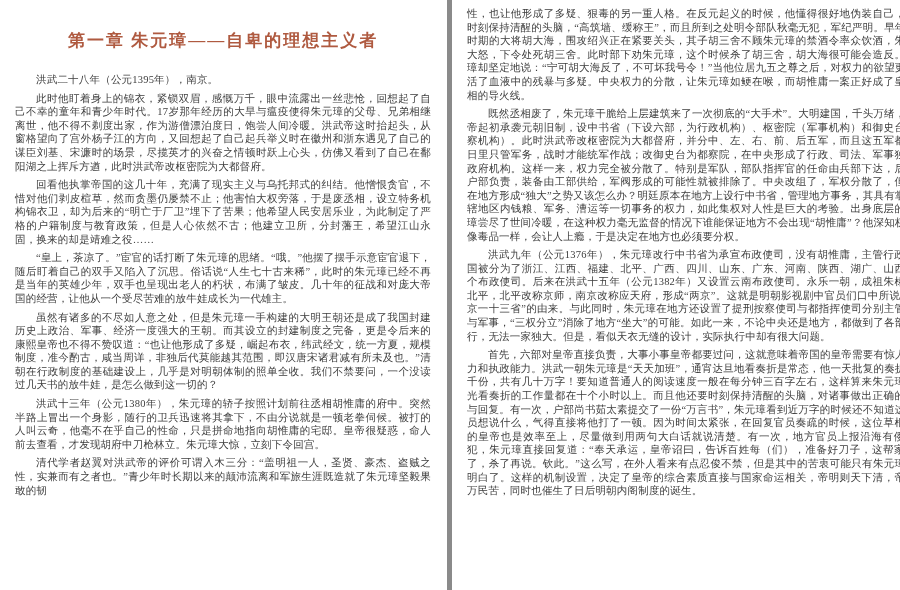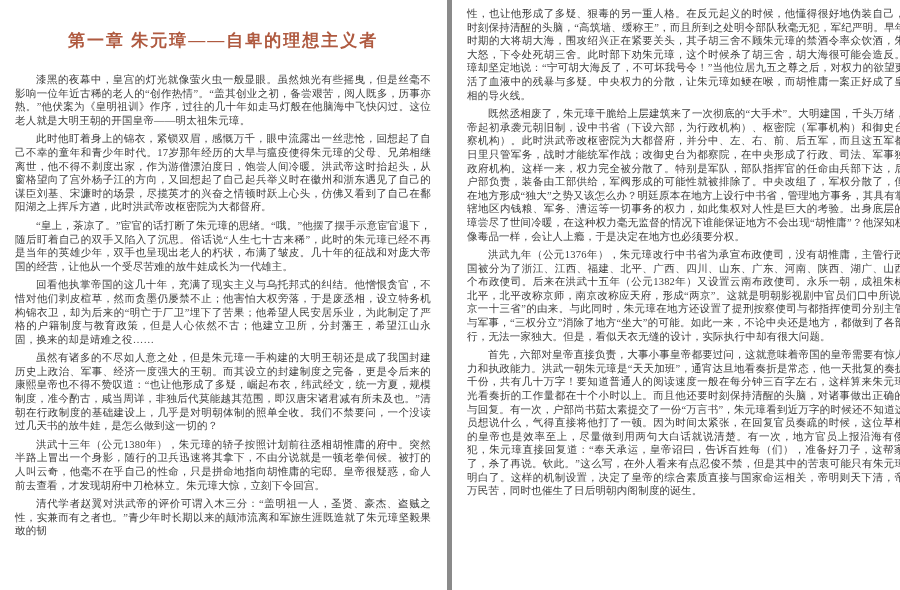--- a/index.html
+++ b/index.html
@@ -45,24 +45,24 @@
   }
   .para.continuation { text-indent: 0; }
 </style>
 </head>
 <body>
 
 <div class="spread">
 
   <div class="page page-left">
     <h1 class="chapter-title">第一章 朱元璋——自卑的理想主义者</h1>
-    <p class="para">漆黑的夜幕中，皇宫的灯光就像萤火虫一般显眼。虽然烛光有些摇曳，但是丝毫不影响一位年近古稀的老人的“创作热情”。“盖其创业之初，备尝艰苦，阅人既多，历事亦熟。”他伏案为《皇明祖训》作序，过往的几十年如走马灯般在他脑海中飞快闪过。这位老人就是大明王朝的开国皇帝——明太祖朱元璋。</p>
+    <p class="para">洪武二十八年（公元1395年），南京。</p>
     <p class="para">此时他盯着身上的锦衣，紧锁双眉，感慨万千，眼中流露出一丝悲怆，回想起了自己不幸的童年和青少年时代。17岁那年经历的大旱与瘟疫使得朱元璋的父母、兄弟相继离世，他不得不剃度出家，作为游僧漂泊度日，饱尝人间冷暖。洪武帝这时抬起头，从窗格望向了宫外杨子江的方向，又回想起了自己起兵举义时在徽州和浙东遇见了自己的谋臣刘基、宋濂时的场景，尽揽英才的兴奋之情顿时跃上心头，仿佛又看到了自己在鄱阳湖之上挥斥方遒，此时洪武帝改枢密院为大都督府。</p>
+    <p class="para">回看他执掌帝国的这几十年，充满了现实主义与乌托邦式的纠结。他憎恨贪官，不惜对他们剥皮楦草，然而贪墨仍屡禁不止；他害怕大权旁落，于是废丞相，设立特务机构锦衣卫，却为后来的“明亡于厂卫”埋下了苦果；他希望人民安居乐业，为此制定了严格的户籍制度与教育政策，但是人心依然不古；他建立卫所，分封藩王，希望江山永固，换来的却是靖难之役……</p>
     <p class="para">“皇上，茶凉了。”宦官的话打断了朱元璋的思绪。“哦。”他摆了摆手示意宦官退下，随后盯着自己的双手又陷入了沉思。俗话说“人生七十古来稀”，此时的朱元璋已经不再是当年的英雄少年，双手也呈现出老人的朽状，布满了皱皮。几十年的征战和对庞大帝国的经营，让他从一个受尽苦难的放牛娃成长为一代雄主。</p>
-    <p class="para">回看他执掌帝国的这几十年，充满了现实主义与乌托邦式的纠结。他憎恨贪官，不惜对他们剥皮楦草，然而贪墨仍屡禁不止；他害怕大权旁落，于是废丞相，设立特务机构锦衣卫，却为后来的“明亡于厂卫”埋下了苦果；他希望人民安居乐业，为此制定了严格的户籍制度与教育政策，但是人心依然不古；他建立卫所，分封藩王，希望江山永固，换来的却是靖难之役……</p>
     <p class="para">虽然有诸多的不尽如人意之处，但是朱元璋一手构建的大明王朝还是成了我国封建历史上政治、军事、经济一度强大的王朝。而其设立的封建制度之完备，更是令后来的康熙皇帝也不得不赞叹道：“也让他形成了多疑，崛起布衣，纬武经文，统一方夏，规模制度，准今酌古，咸当周详，非独后代莫能越其范围，即汉唐宋诸君减有所未及也。”清朝在行政制度的基础建设上，几乎是对明朝体制的照单全收。我们不禁要问，一个没读过几天书的放牛娃，是怎么做到这一切的？</p>
     <p class="para">洪武十三年（公元1380年），朱元璋的轿子按照计划前往丞相胡惟庸的府中。突然半路上冒出一个身影，随行的卫兵迅速将其拿下，不由分说就是一顿老拳伺候。被打的人叫云奇，他毫不在乎自己的性命，只是拼命地指向胡惟庸的宅邸。皇帝很疑惑，命人前去查看，才发现胡府中刀枪林立。朱元璋大惊，立刻下令回宫。</p>
     <p class="para">清代学者赵翼对洪武帝的评价可谓入木三分：“盖明祖一人，圣贤、豪杰、盗贼之性，实兼而有之者也。”青少年时长期以来的颠沛流离和军旅生涯既造就了朱元璋坚毅果敢的韧</p>
   </div>
 
   <div class="divider"></div>
 
   <div class="page page-right">
     <p class="para continuation">性，也让他形成了多疑、狠毒的另一重人格。在反元起义的时候，他懂得很好地伪装自己，不但时刻保持清醒的头脑，“高筑墙、缓称王”，而且所到之处明令部队秋毫无犯，军纪严明。早年起兵时期的大将胡大海，围攻绍兴正在紧要关头，其子胡三舍不顾朱元璋的禁酒令率众饮酒，朱元璋大怒，下令处死胡三舍。此时部下劝朱元璋，这个时候杀了胡三舍，胡大海很可能会造反。朱元璋却坚定地说：“宁可胡大海反了，不可坏我号令！”当他位居九五之尊之后，对权力的欲望更是激活了血液中的残暴与多疑。中央权力的分散，让朱元璋如鲠在喉，而胡惟庸一案正好成了皇帝废相的导火线。</p>
     <p class="para">既然丞相废了，朱元璋干脆给上层建筑来了一次彻底的“大手术”。大明建国，千头万绪，洪武帝起初承袭元朝旧制，设中书省（下设六部，为行政机构）、枢密院（军事机构）和御史台（监察机构）。此时洪武帝改枢密院为大都督府，并分中、左、右、前、后五军，而且这五军都督平日里只管军务，战时才能统军作战；改御史台为都察院，在中央形成了行政、司法、军事独立的政府机构。这样一来，权力完全被分散了。特别是军队，部队指挥官的任命由兵部下达，后勤由户部负责，装备由工部供给，军阀形成的可能性就被排除了。中央改组了，军权分散了，但如果在地方形成“独大”之势又该怎么办？明廷原本在地方上设行中书省，管理地方事务，其具有掌管所辖地区内钱粮、军务、漕运等一切事务的权力，如此集权对人性是巨大的考验。出身底层的朱元璋尝尽了世间冷暖，在这种权力毫无监督的情况下谁能保证地方不会出现“胡惟庸”？他深知权力就像毒品一样，会让人上瘾，于是决定在地方也必须要分权。</p>

